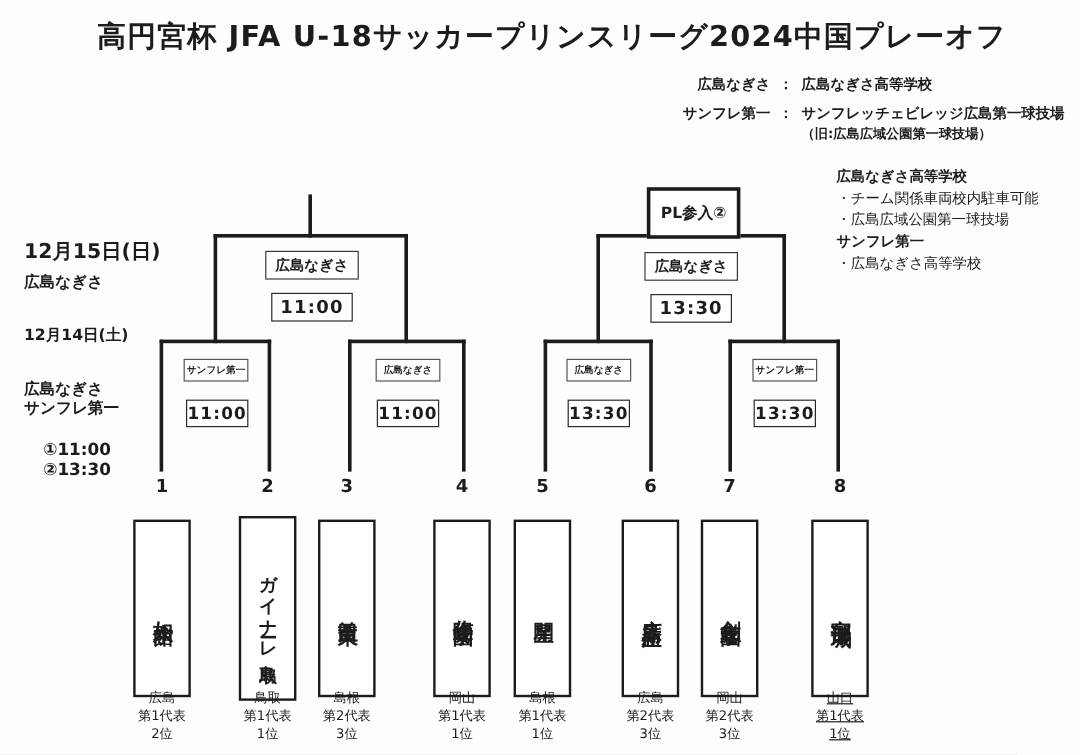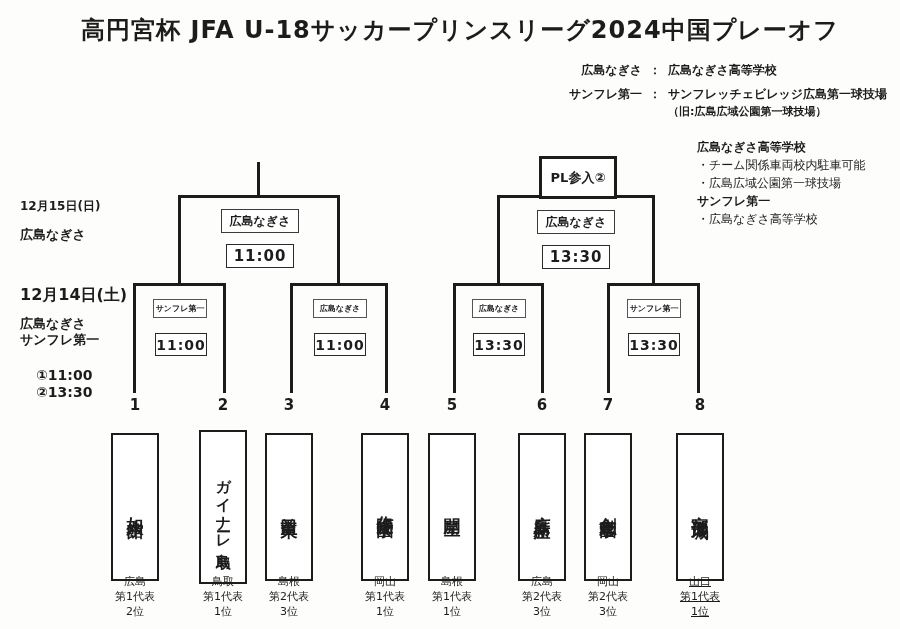--- a/index.html
+++ b/index.html
@@ -70,23 +70,23 @@
   <div class="abs legend-note" style="left:668px;top:104px;">（旧:広島広域公園第一球技場）</div>
 
   <div class="abs notes" style="left:697px;top:138px;width:200px;">
     <div class="nh">広島なぎさ高等学校</div>
     <div>・チーム関係車両校内駐車可能</div>
     <div>・広島広域公園第一球技場</div>
     <div class="nh">サンフレ第一</div>
     <div>・広島なぎさ高等学校</div>
   </div>
 
-  <div class="abs side-label" style="left:20px;top:198px;font-size:12px;">12月15日(日)</div>
+  <div class="abs side-label" style="left:20px;top:198px;font-size:17px;">12月15日(日)</div>
   <div class="abs side-label" style="left:20px;top:226px;font-size:13px;">広島なぎさ</div>
-  <div class="abs side-label" style="left:20px;top:285px;font-size:16px;">12月14日(土)</div>
+  <div class="abs side-label" style="left:20px;top:270px;font-size:13px;">12月14日(土)</div>
   <div class="abs side-label" style="left:20px;top:315px;font-size:13px;">広島なぎさ</div>
   <div class="abs side-label" style="left:20px;top:331px;font-size:13px;">サンフレ第一</div>
   <div class="abs" style="left:36px;top:367px;font-size:14px;font-weight:600;">①11:00</div>
   <div class="abs" style="left:36px;top:384px;font-size:14px;font-weight:700;">②13:30</div>
 
   <div class="vline" style="left:257px;top:162px;width:3px;height:36px;"></div>
   <div class="hline" style="left:178px;top:195px;width:162px;height:3px;"></div>
   <div class="vline" style="left:178px;top:195px;width:3px;height:91px;"></div>
   <div class="vline" style="left:337px;top:195px;width:3px;height:91px;"></div>
   <div class="hline" style="left:133px;top:283px;width:93px;height:3px;"></div>

